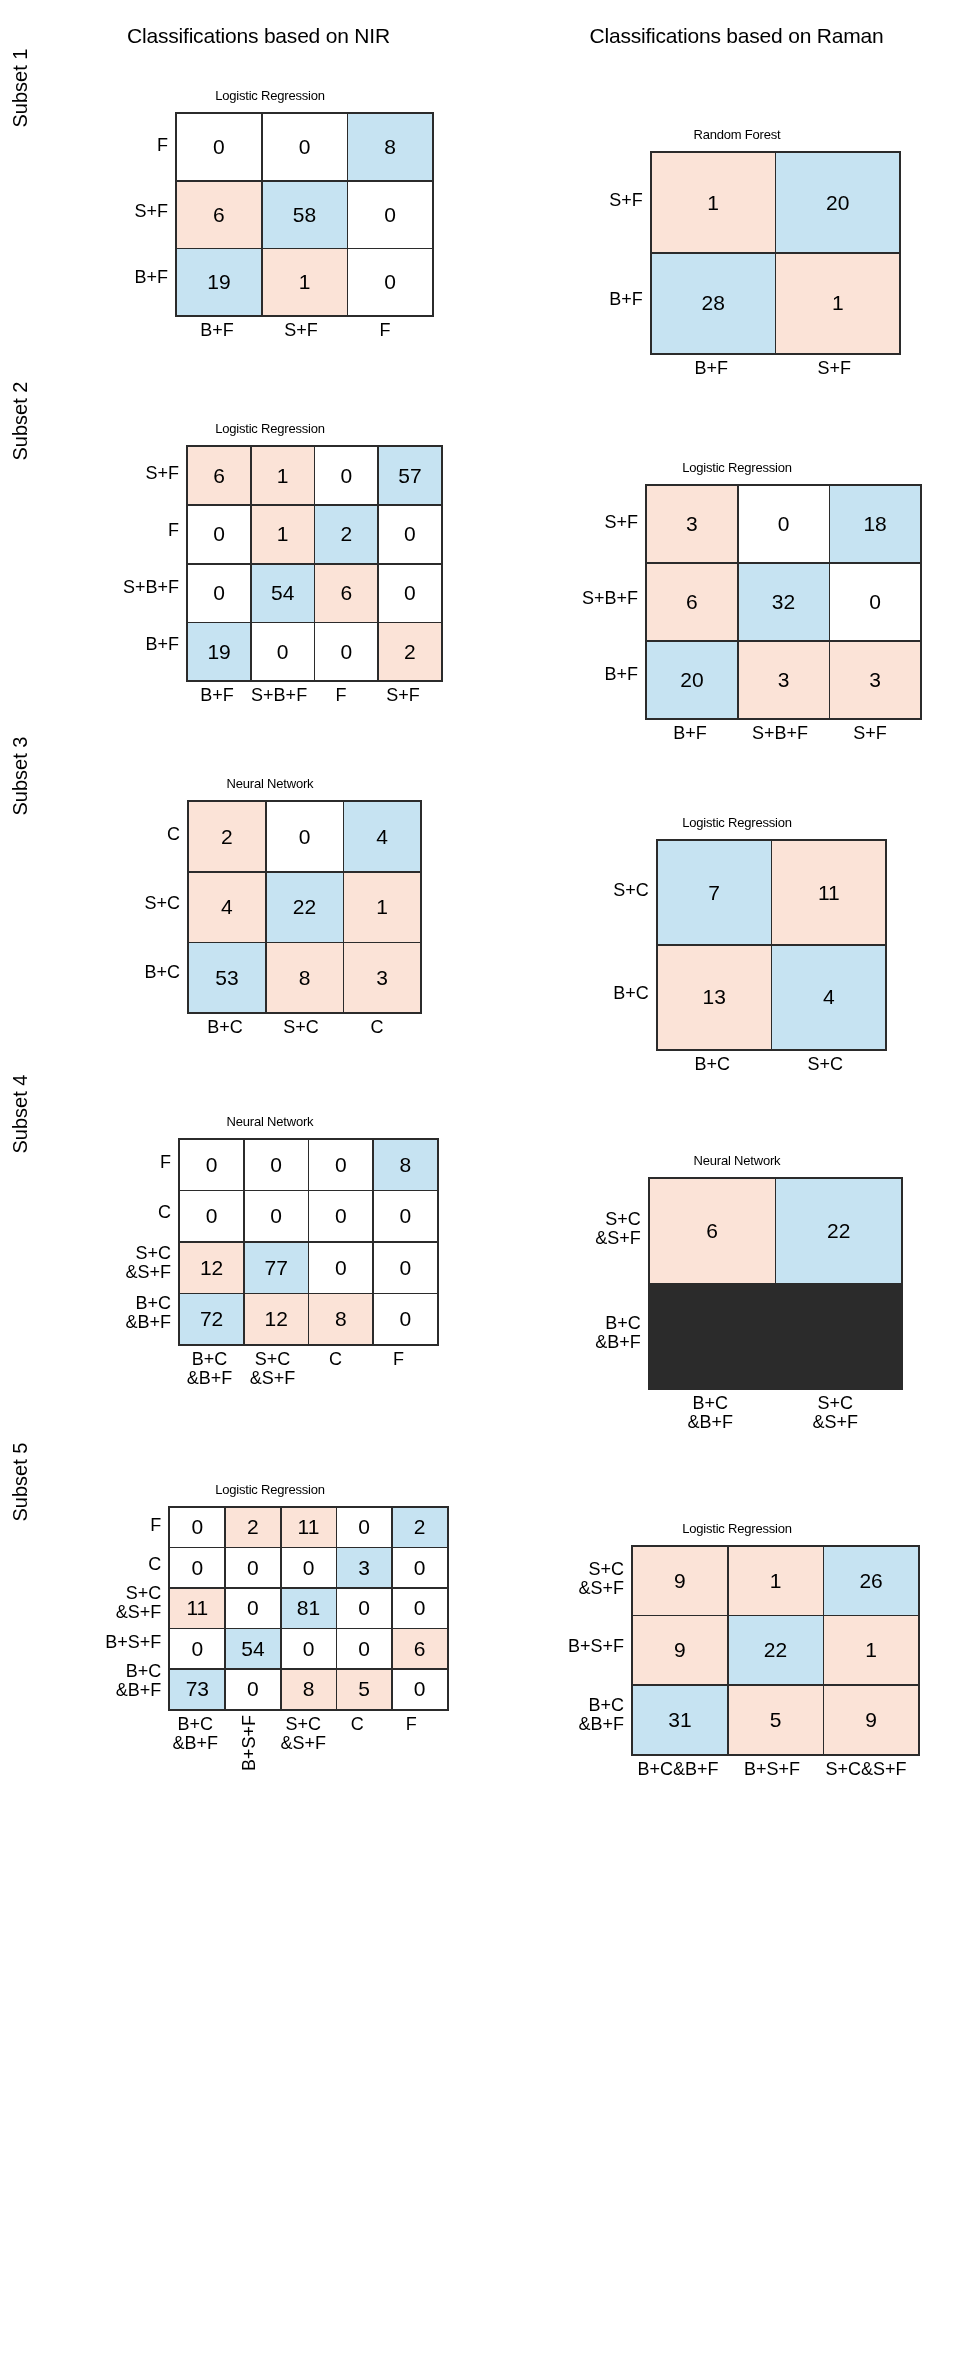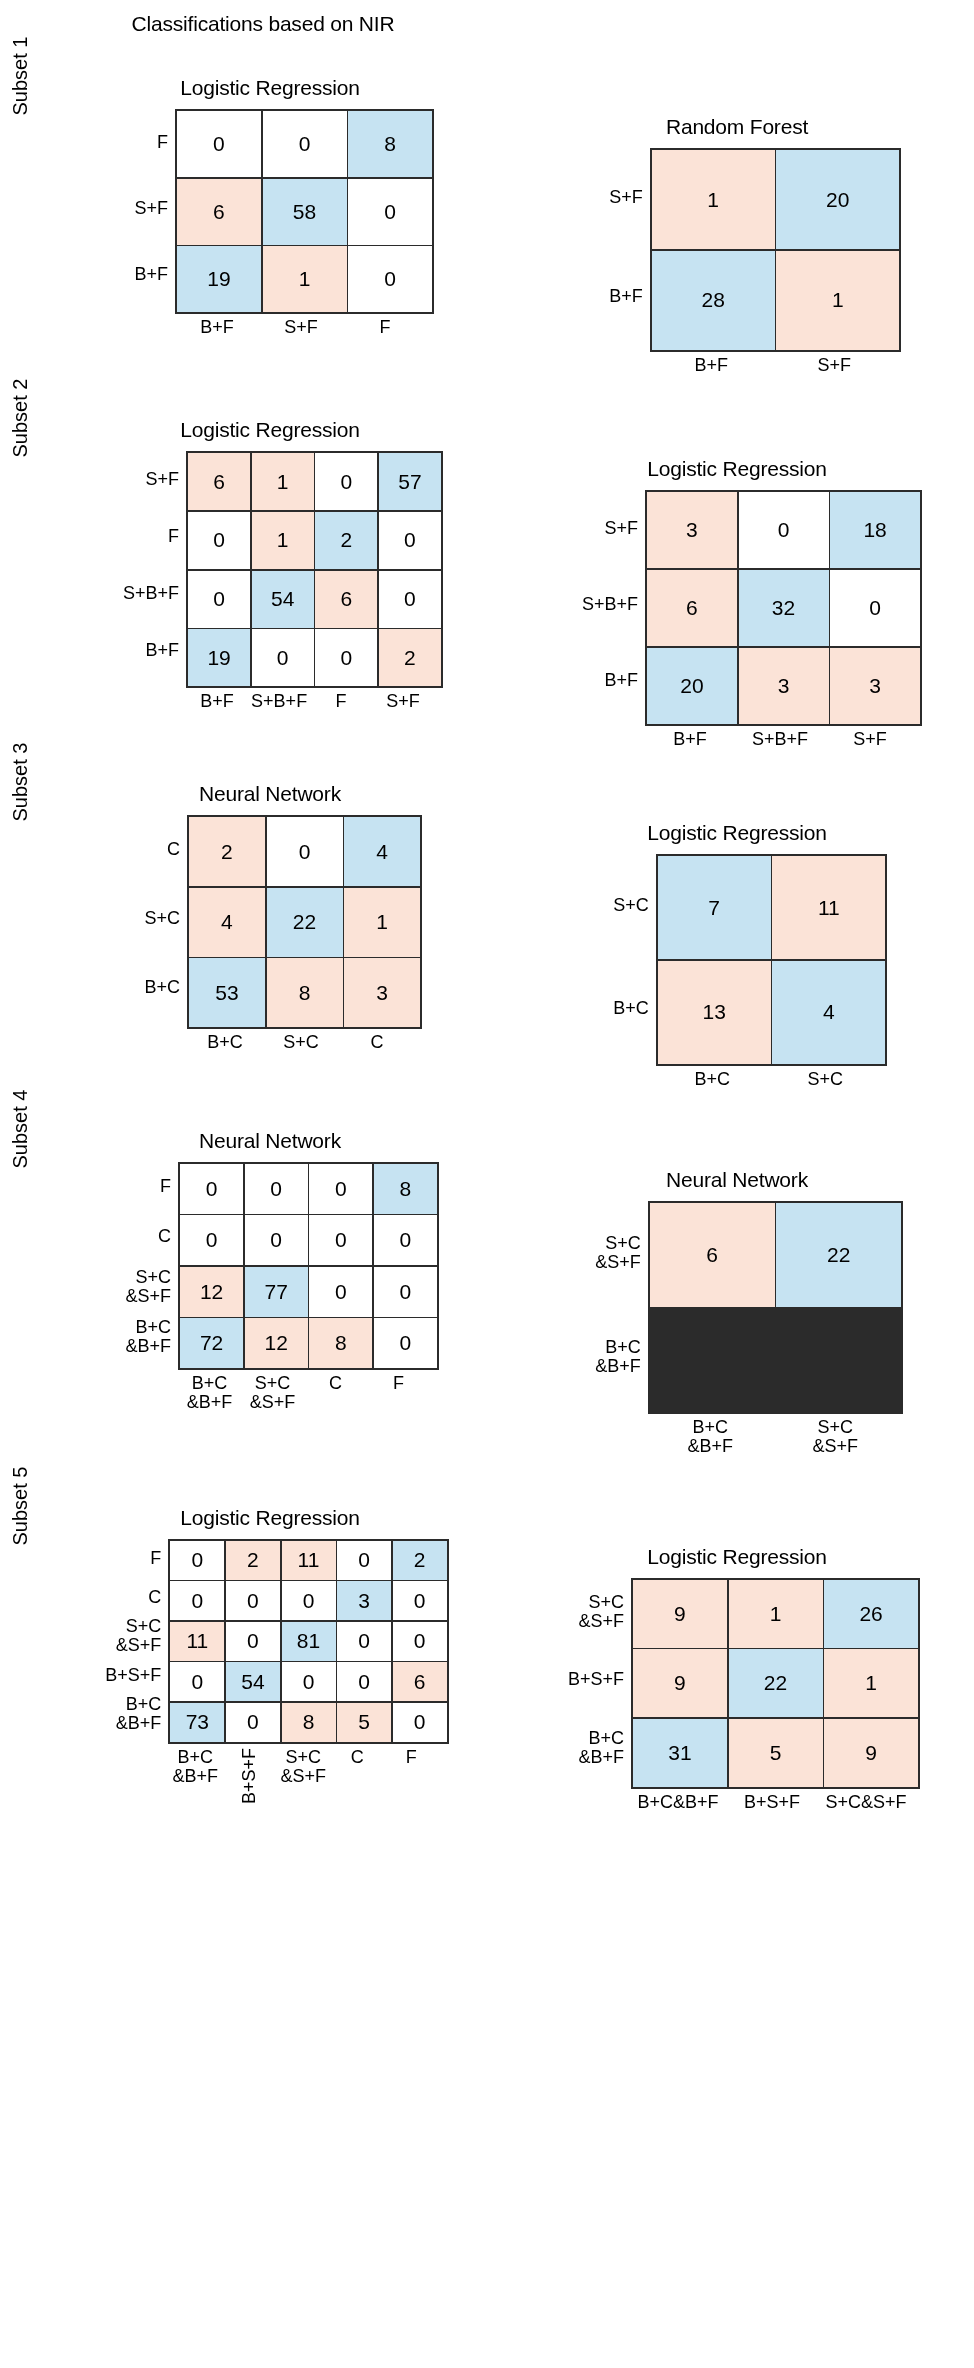--- a/index.html
+++ b/index.html
@@ -14,21 +14,21 @@
     position:relative;
     width:974px;
     min-height:2368px;
     background:#fff;
     overflow:hidden;
   }
 
   
   .col-headers{
     display:flex;
-    padding-top:12px;
+    padding-top:24px;
     height:38px;
   }
   .col-head{
     font-size:21px;
     text-align:center;
     letter-spacing:-0.2px;
   }
   .col-head.nir{ width:490px; padding-left:18px; }
   .col-head.raman{ width:484px; }
 
@@ -55,21 +55,21 @@
   .panel{
     flex:0 0 auto;
     display:flex;
     flex-direction:column;
     align-items:center;
   }
   .panel.left{ width:460px; }
   .panel.right{ width:474px;margin-top:39px; }
 
   .panel-title{
-    font-size:21px;
+    font-size:13px;
     text-align:center;
     margin-bottom:9px;
     letter-spacing:-0.2px;
   }
 
   
   .matrix-wrap{
     display:flex;
     flex-direction:row;
     align-items:stretch;
@@ -129,20 +129,21 @@
     line-height:1;
   }
 </style>
 </head>
 <body>
 
 <div id="page">
 
   <div class="col-headers">
     <div class="col-head nir">Classifications based on NIR</div>
+    <div class="col-head raman">Classifications based on Raman</div>
   </div>
 
   <div id="subsets">
       <div class="subset" style="margin-top: 26px; margin-bottom: 44px;">
         <div class="subset-label">
           <span>Subset 1</span>
         </div>
         <div class="panel left">
           <div class="panel-title">Logistic Regression</div>
           <div class="matrix-wrap">

